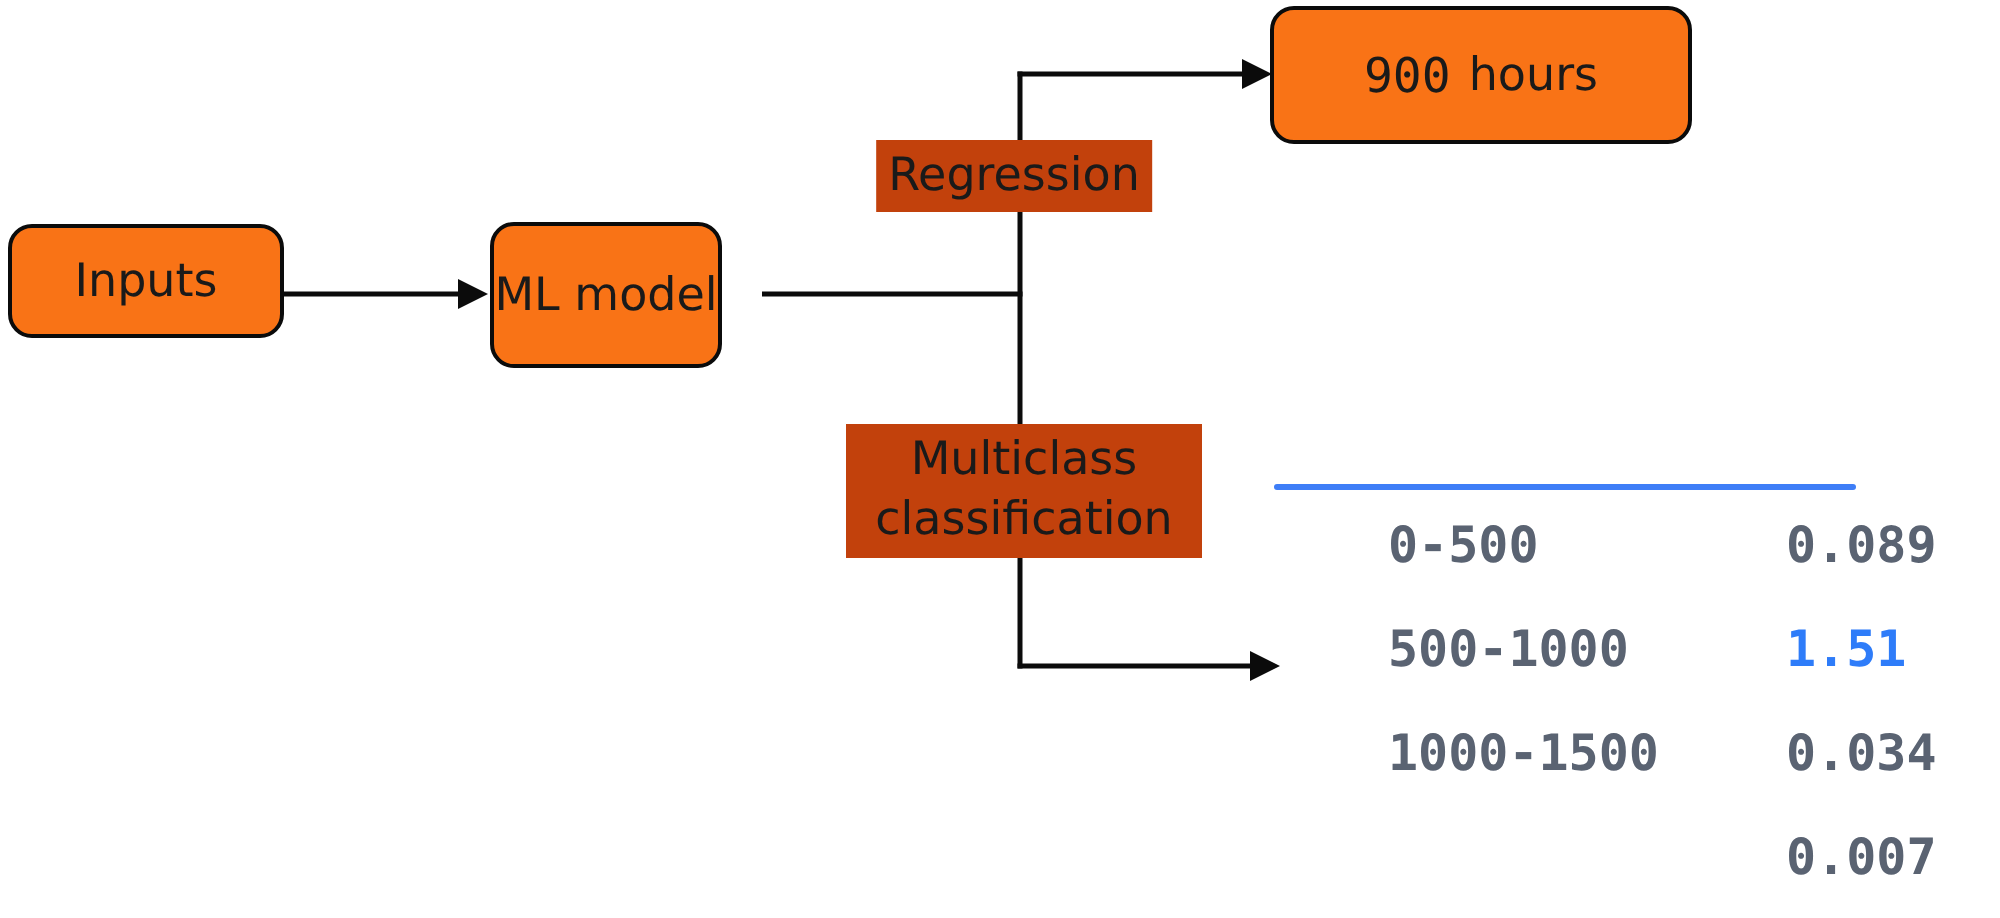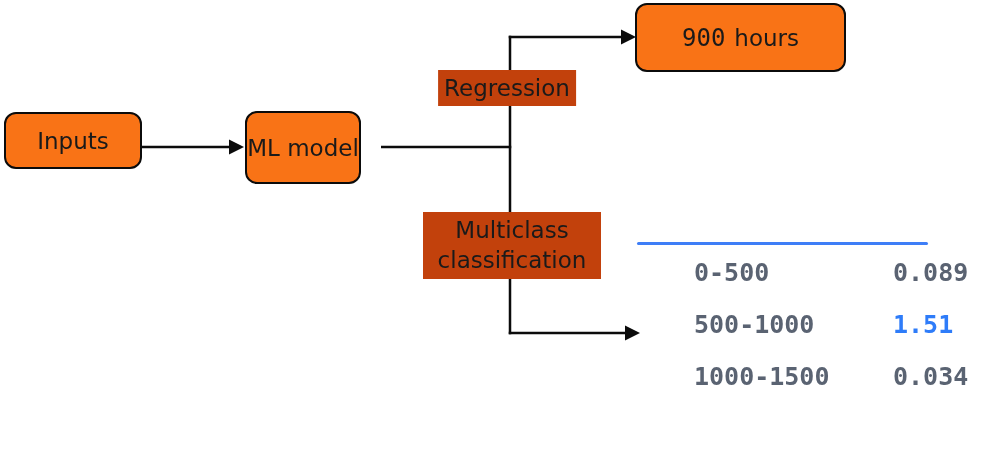--- a/index.html
+++ b/index.html
@@ -145,16 +145,17 @@
     </div>
     <div class="table-row row-1">
       <span>500-1000</span>
       <span class="prob-value highlight">1.51</span>
     </div>
     <div class="table-row row-2">
       <span>1000-1500</span>
       <span class="prob-value">0.034</span>
     </div>
     <div class="table-row row-3">
+      <span class="prob-value">0.007</span>
     </div>
   </div>
 
 </div>
 
 </body></html>

